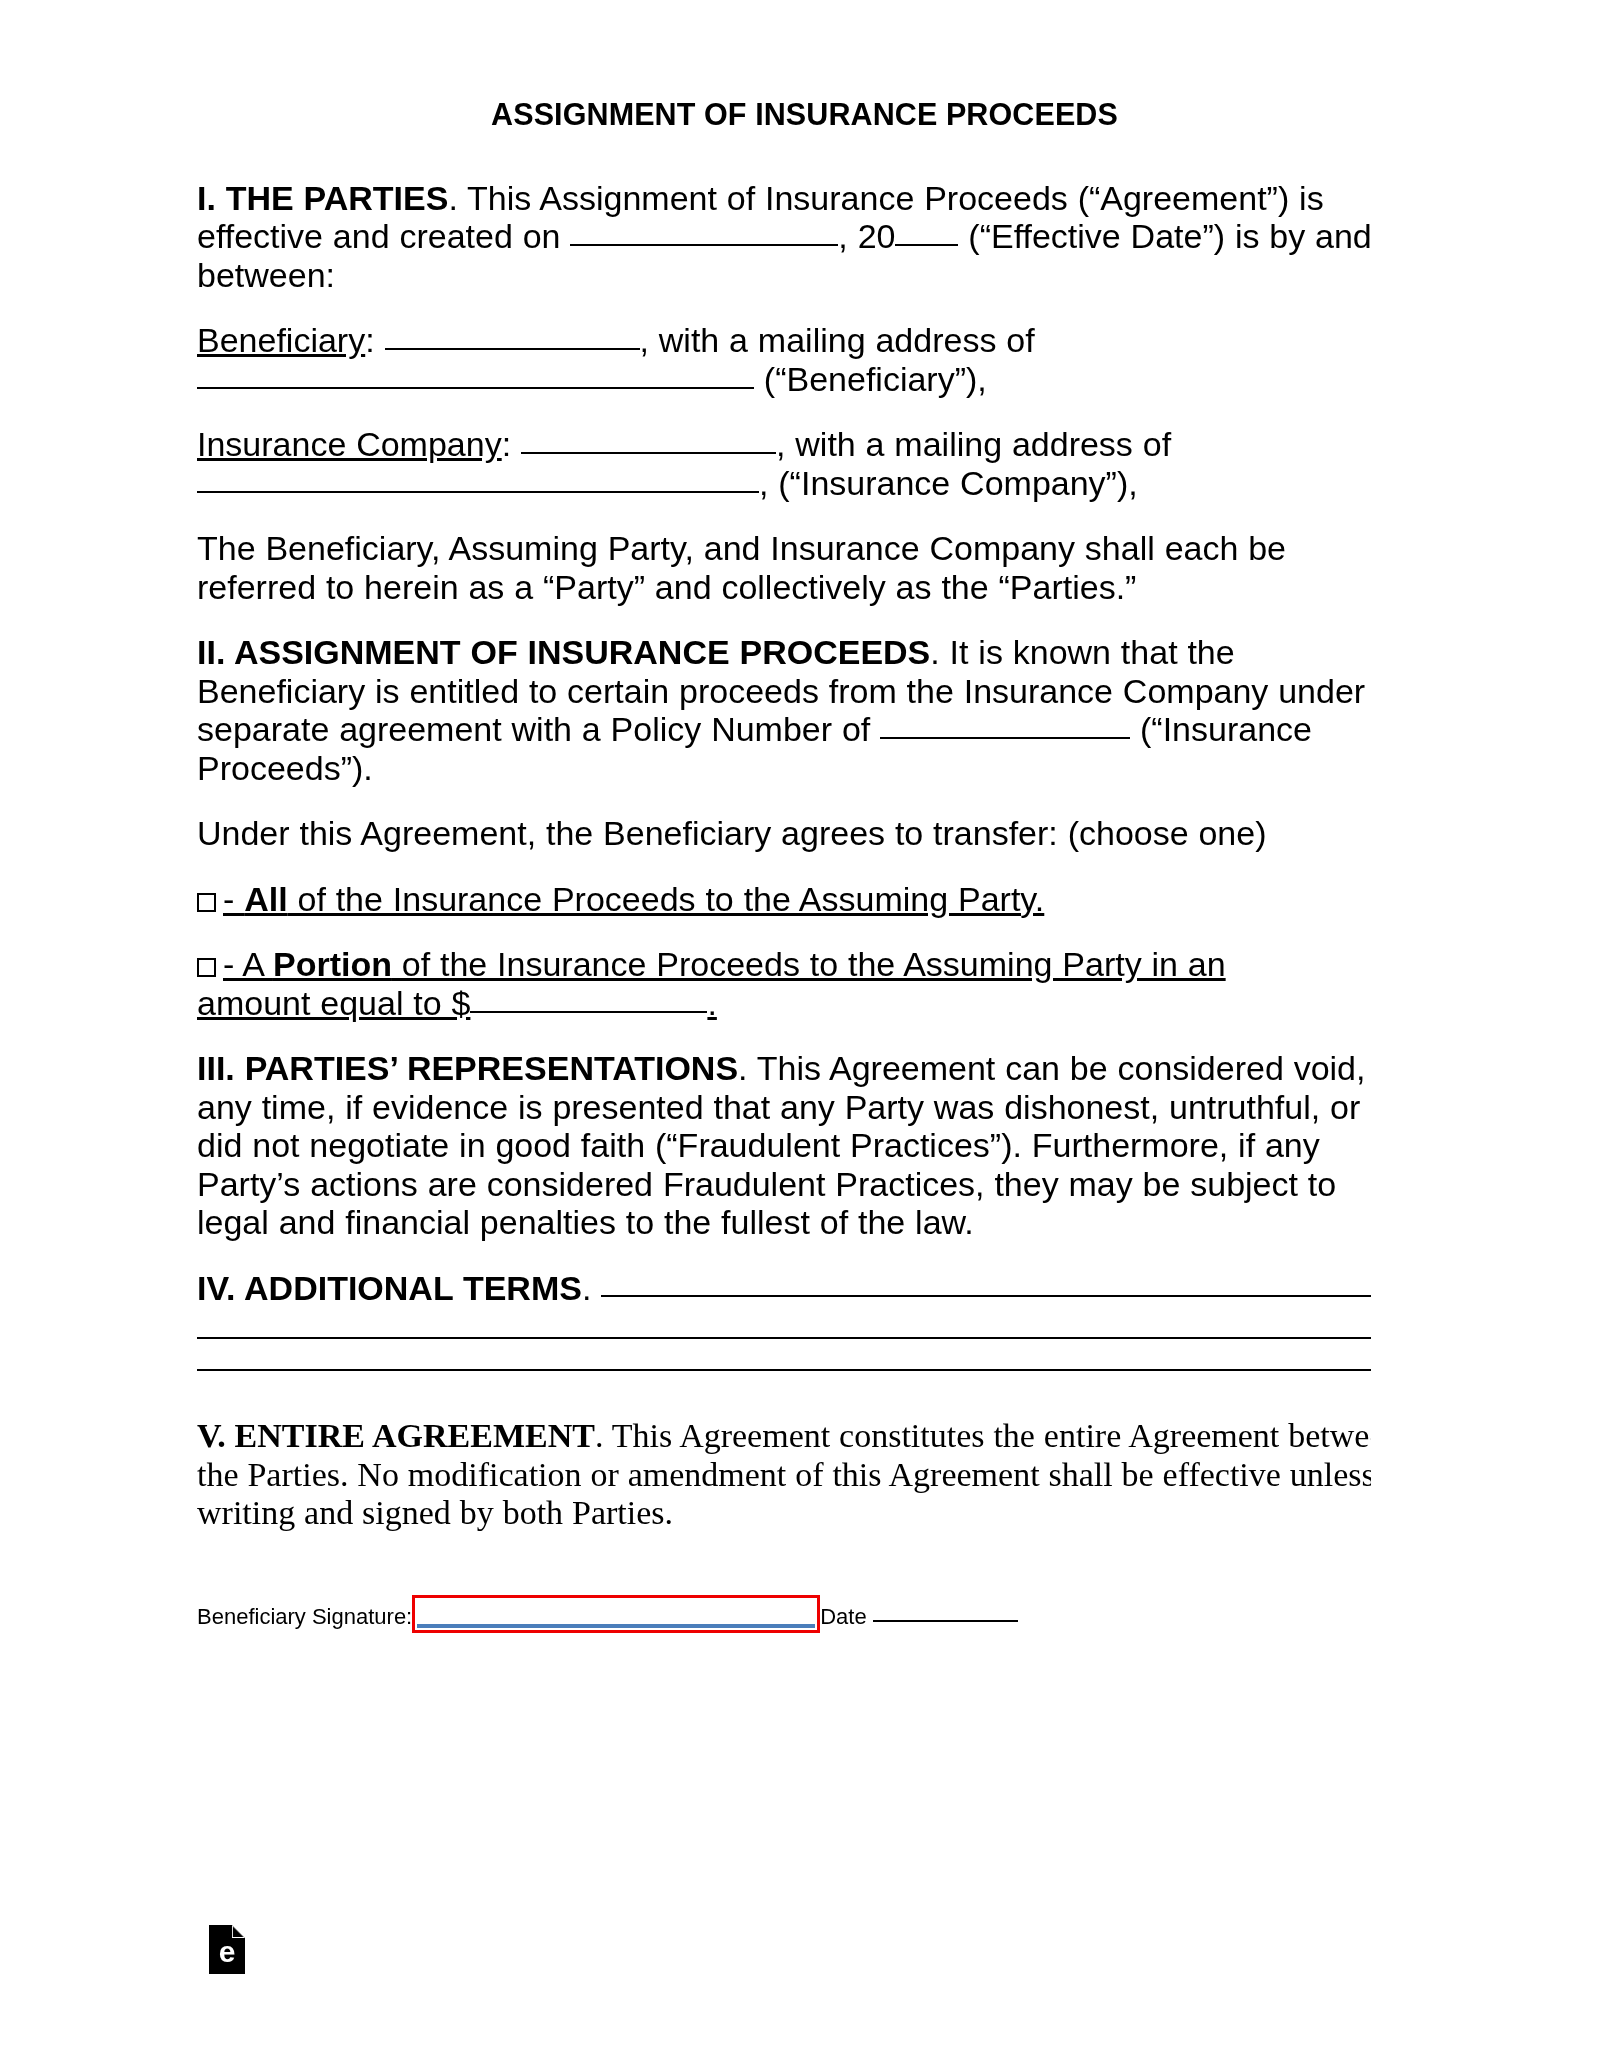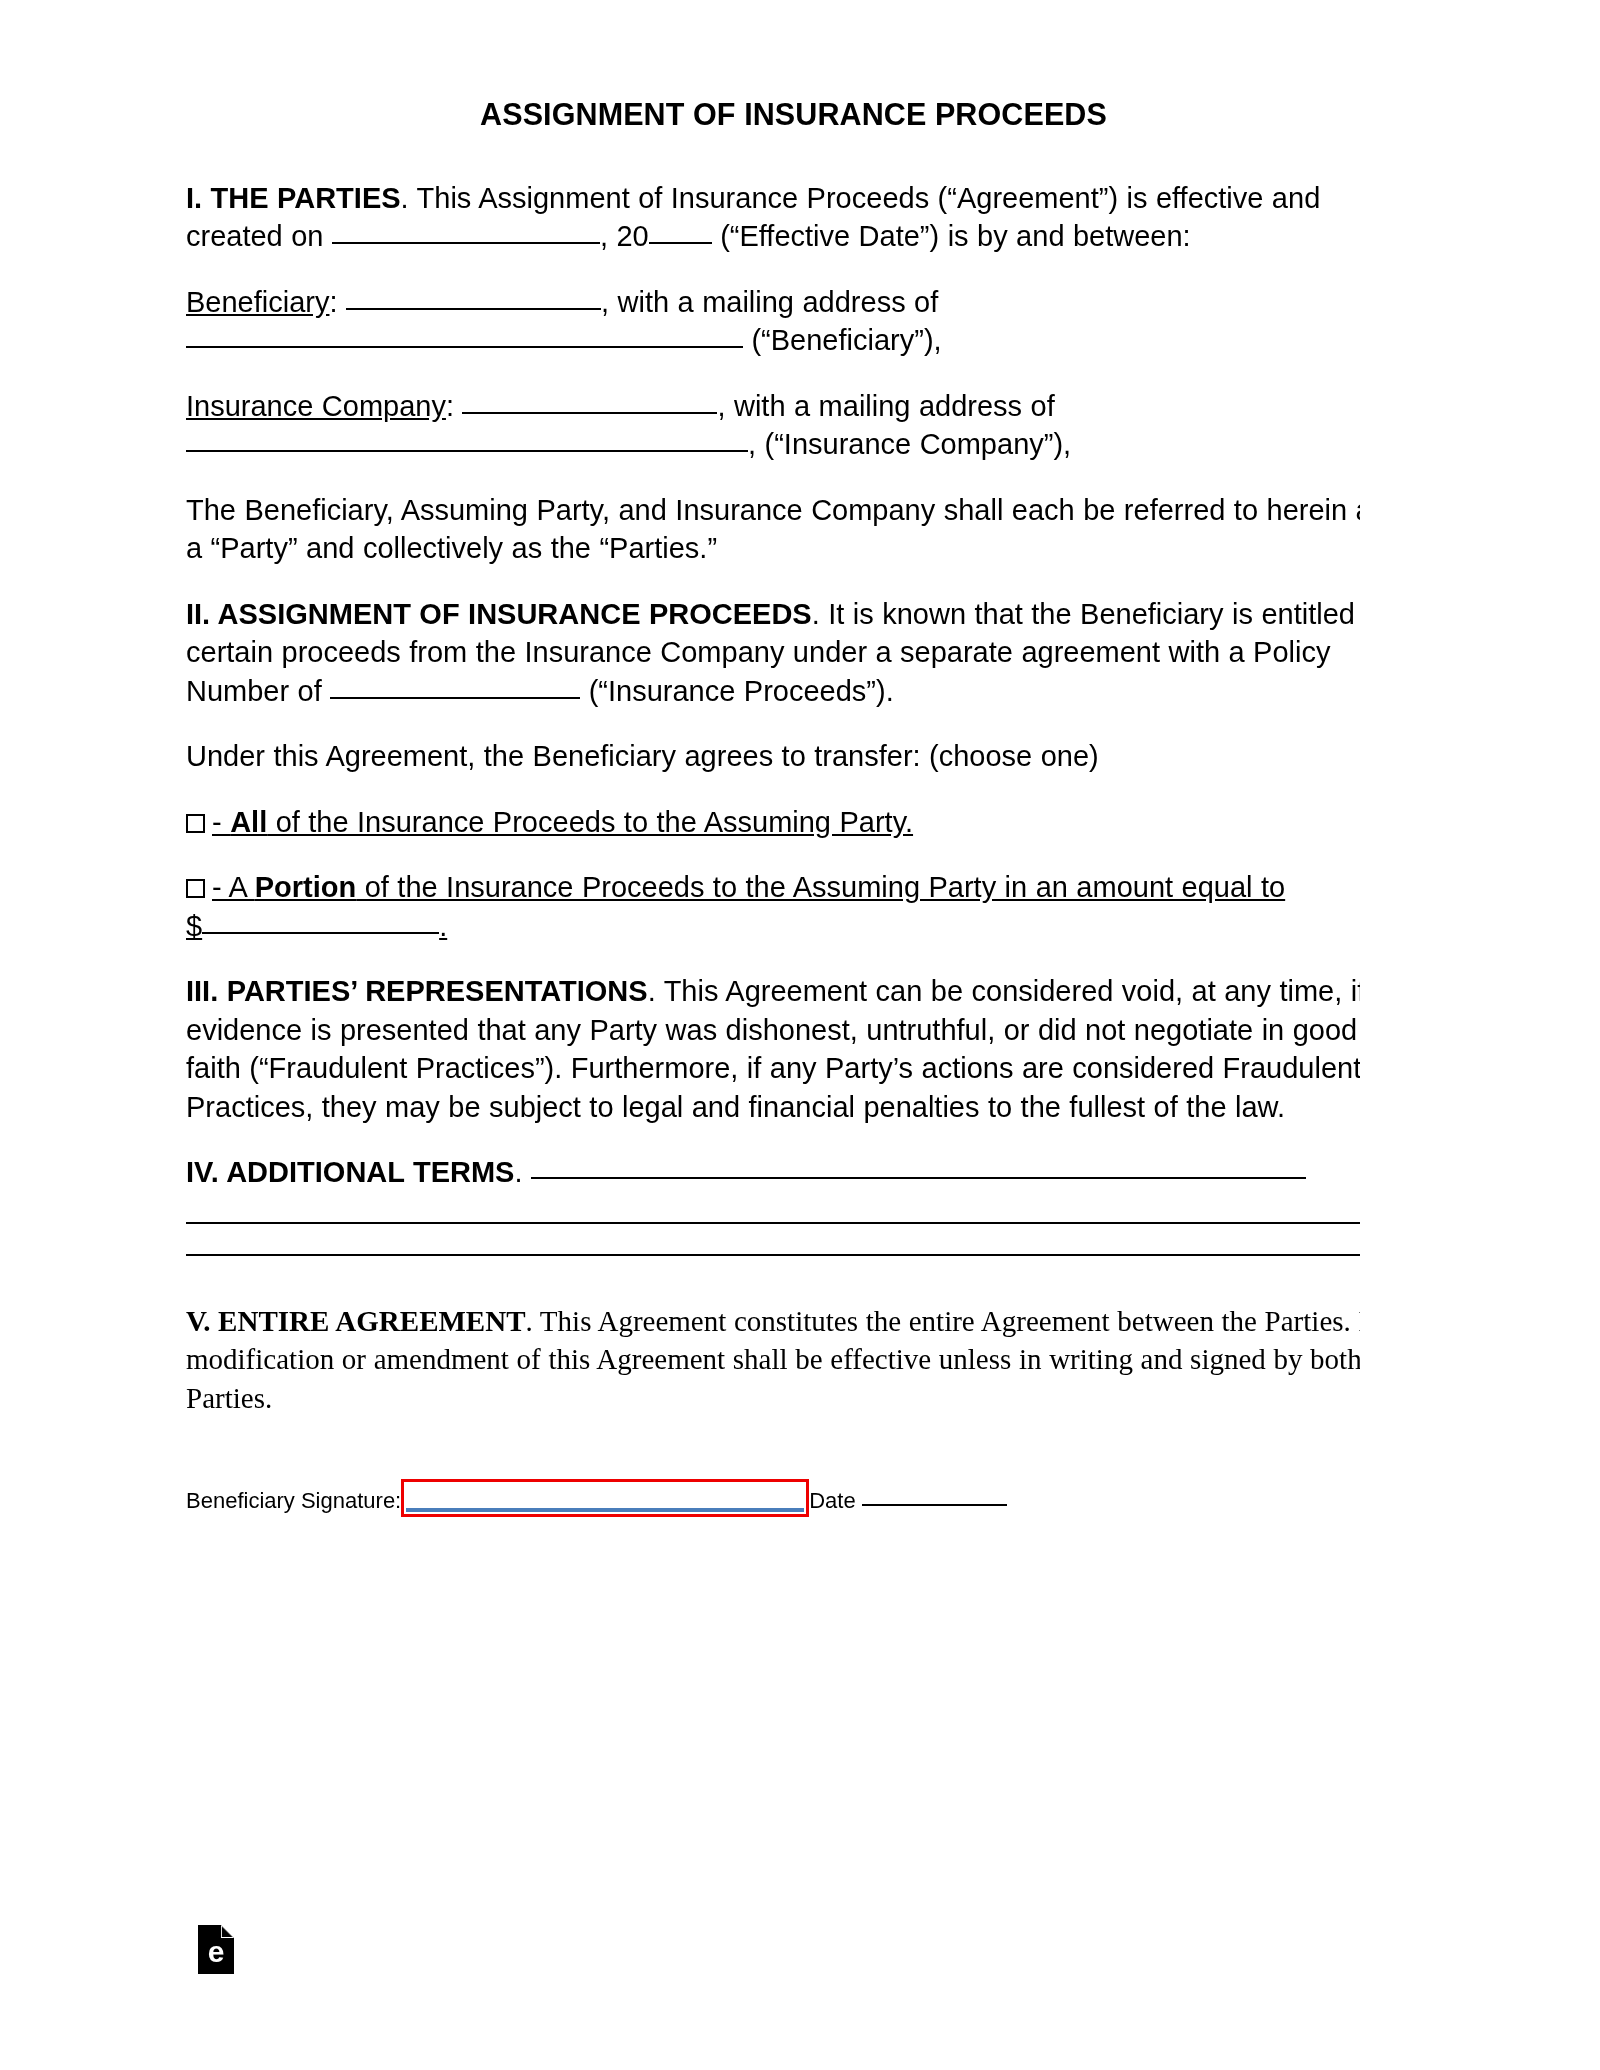--- a/index.html
+++ b/index.html
@@ -12,37 +12,38 @@
     font-family: "Liberation Sans", sans-serif;
     color: #000000;
   }
   .page {
     position: relative;
     width: 1360px;
     height: 2070px;
     background: #ffffff;
     box-sizing: border-box;
     overflow: hidden;
+    margin-left: 11px;
   }
   .content {
     position: absolute;
     left: 186px;
     top: 96px;
     width: 1215px;
   }
   .doc-title {
     text-align: center;
     font-size: 30.5px;
     font-weight: bold;
     letter-spacing: 0.1px;
     margin: 0 0 46px 0;
     line-height: 1.2;
   }
   p.para {
-    font-size: 29px;
+    font-size: 34px;
     line-height: 38.5px;
     margin: 0 0 27px 0;
     text-align: left;
     word-spacing: 0.4px;
   }
   p.para.tight {
     margin-bottom: 0;
   }
   .indent {
     margin-left: 92px;

